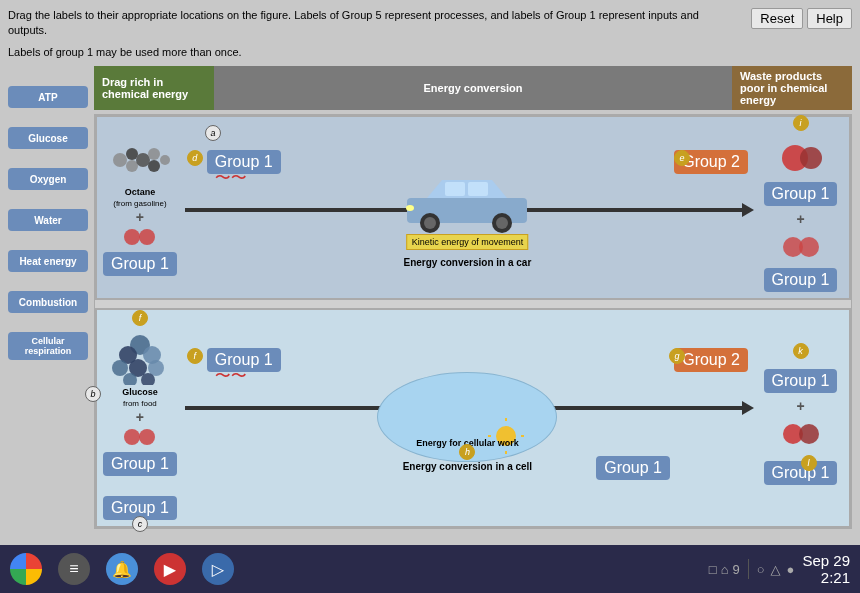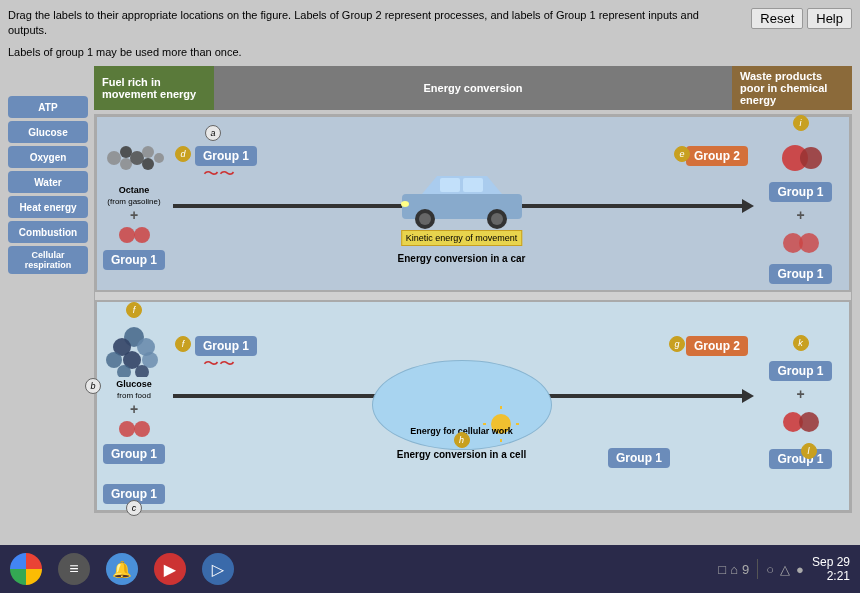--- a/index.html
+++ b/index.html
@@ -48,23 +48,23 @@
     .content-area {
       display: flex;
       gap: 6px;
       margin-top: 4px;
     }
 
     
     .label-panel {
       display: flex;
       flex-direction: column;
-      gap: 3px;
+      gap: 19px;
       width: 80px;
-      margin-top: 30px;
+      margin-top: 20px;
     }
 
     .drag-label {
       background: #6b8cba;
       color: white;
       font-size: 10px;
       font-weight: bold;
       padding: 4px 6px;
       border-radius: 4px;
       text-align: center;
@@ -141,22 +141,22 @@
     .car-left {
       display: flex;
       flex-direction: column;
       align-items: center;
       gap: 2px;
     }
 
     .group-box {
       background: #6b8cba;
       color: white;
-      font-size: 12px;
-      font-weight: bold;
+      font-size: 16px;
+      font-weight: normal;
       padding: 3px 8px;
       border-radius: 4px;
       text-align: center;
       min-width: 55px;
       cursor: grab;
     }
 
     .group-box-orange {
       background: #d4703a;
     }
@@ -323,21 +323,21 @@
       gap: 6px;
       align-items: center;
     }
   </style>
 </head>
 <body>
 
 <div class="main-area">
 
   <div style="max-width: 700px;">
-    <div class="instructions">Drag the labels to their appropriate locations on the figure. Labels of Group 2 represent processes, and labels of Group 1 represent inputs and outputs.</div>
+    <div class="instructions">Drag the labels to their appropriate locations on the figure. Labels of Group 5 represent processes, and labels of Group 1 represent inputs and outputs.</div>
     <div class="instructions">Labels of group 1 may be used more than once.</div>
   </div>
 
   <div class="top-buttons">
     <button class="btn">Reset</button>
     <button class="btn">Help</button>
   </div>
 
   <div class="content-area">
 
@@ -347,21 +347,21 @@
       <div class="drag-label">Oxygen</div>
       <div class="drag-label">Water</div>
       <div class="drag-label">Heat energy</div>
       <div class="drag-label">Combustion</div>
       <div class="drag-label" style="font-size:9px;">Cellular respiration</div>
     </div>
 
     <div class="figure-area">
 
       <div class="figure-header">
-        <div class="header-box header-fuel">Fuel rich in movement energy</div>
+        <div class="header-box header-fuel">Drag rich in chemical energy</div>
         <div class="header-box header-energy">Energy conversion</div>
         <div class="header-box header-waste">Waste products poor in chemical energy</div>
       </div>
 
       <div class="diagram-wrapper">
 
         <div class="car-section">
 
           <div class="car-left">
 
@@ -573,18 +573,18 @@
       <span>□</span>
       <span>⌂</span>
       <span>9</span>
     </div>
     <div style="width:1px; height:20px; background:#555;"></div>
     <div style="color:#aaa; font-size:13px; display:flex; gap:6px;">
       <span>○</span>
       <span>△</span>
       <span>●</span>
     </div>
-    <div style="color:white; font-size:12px; text-align:right;">
+    <div style="color:white; font-size:15px; text-align:right;">
       <div>Sep 29</div>
       <div>2:21</div>
     </div>
   </div>
 </div>
 
 </body></html>

